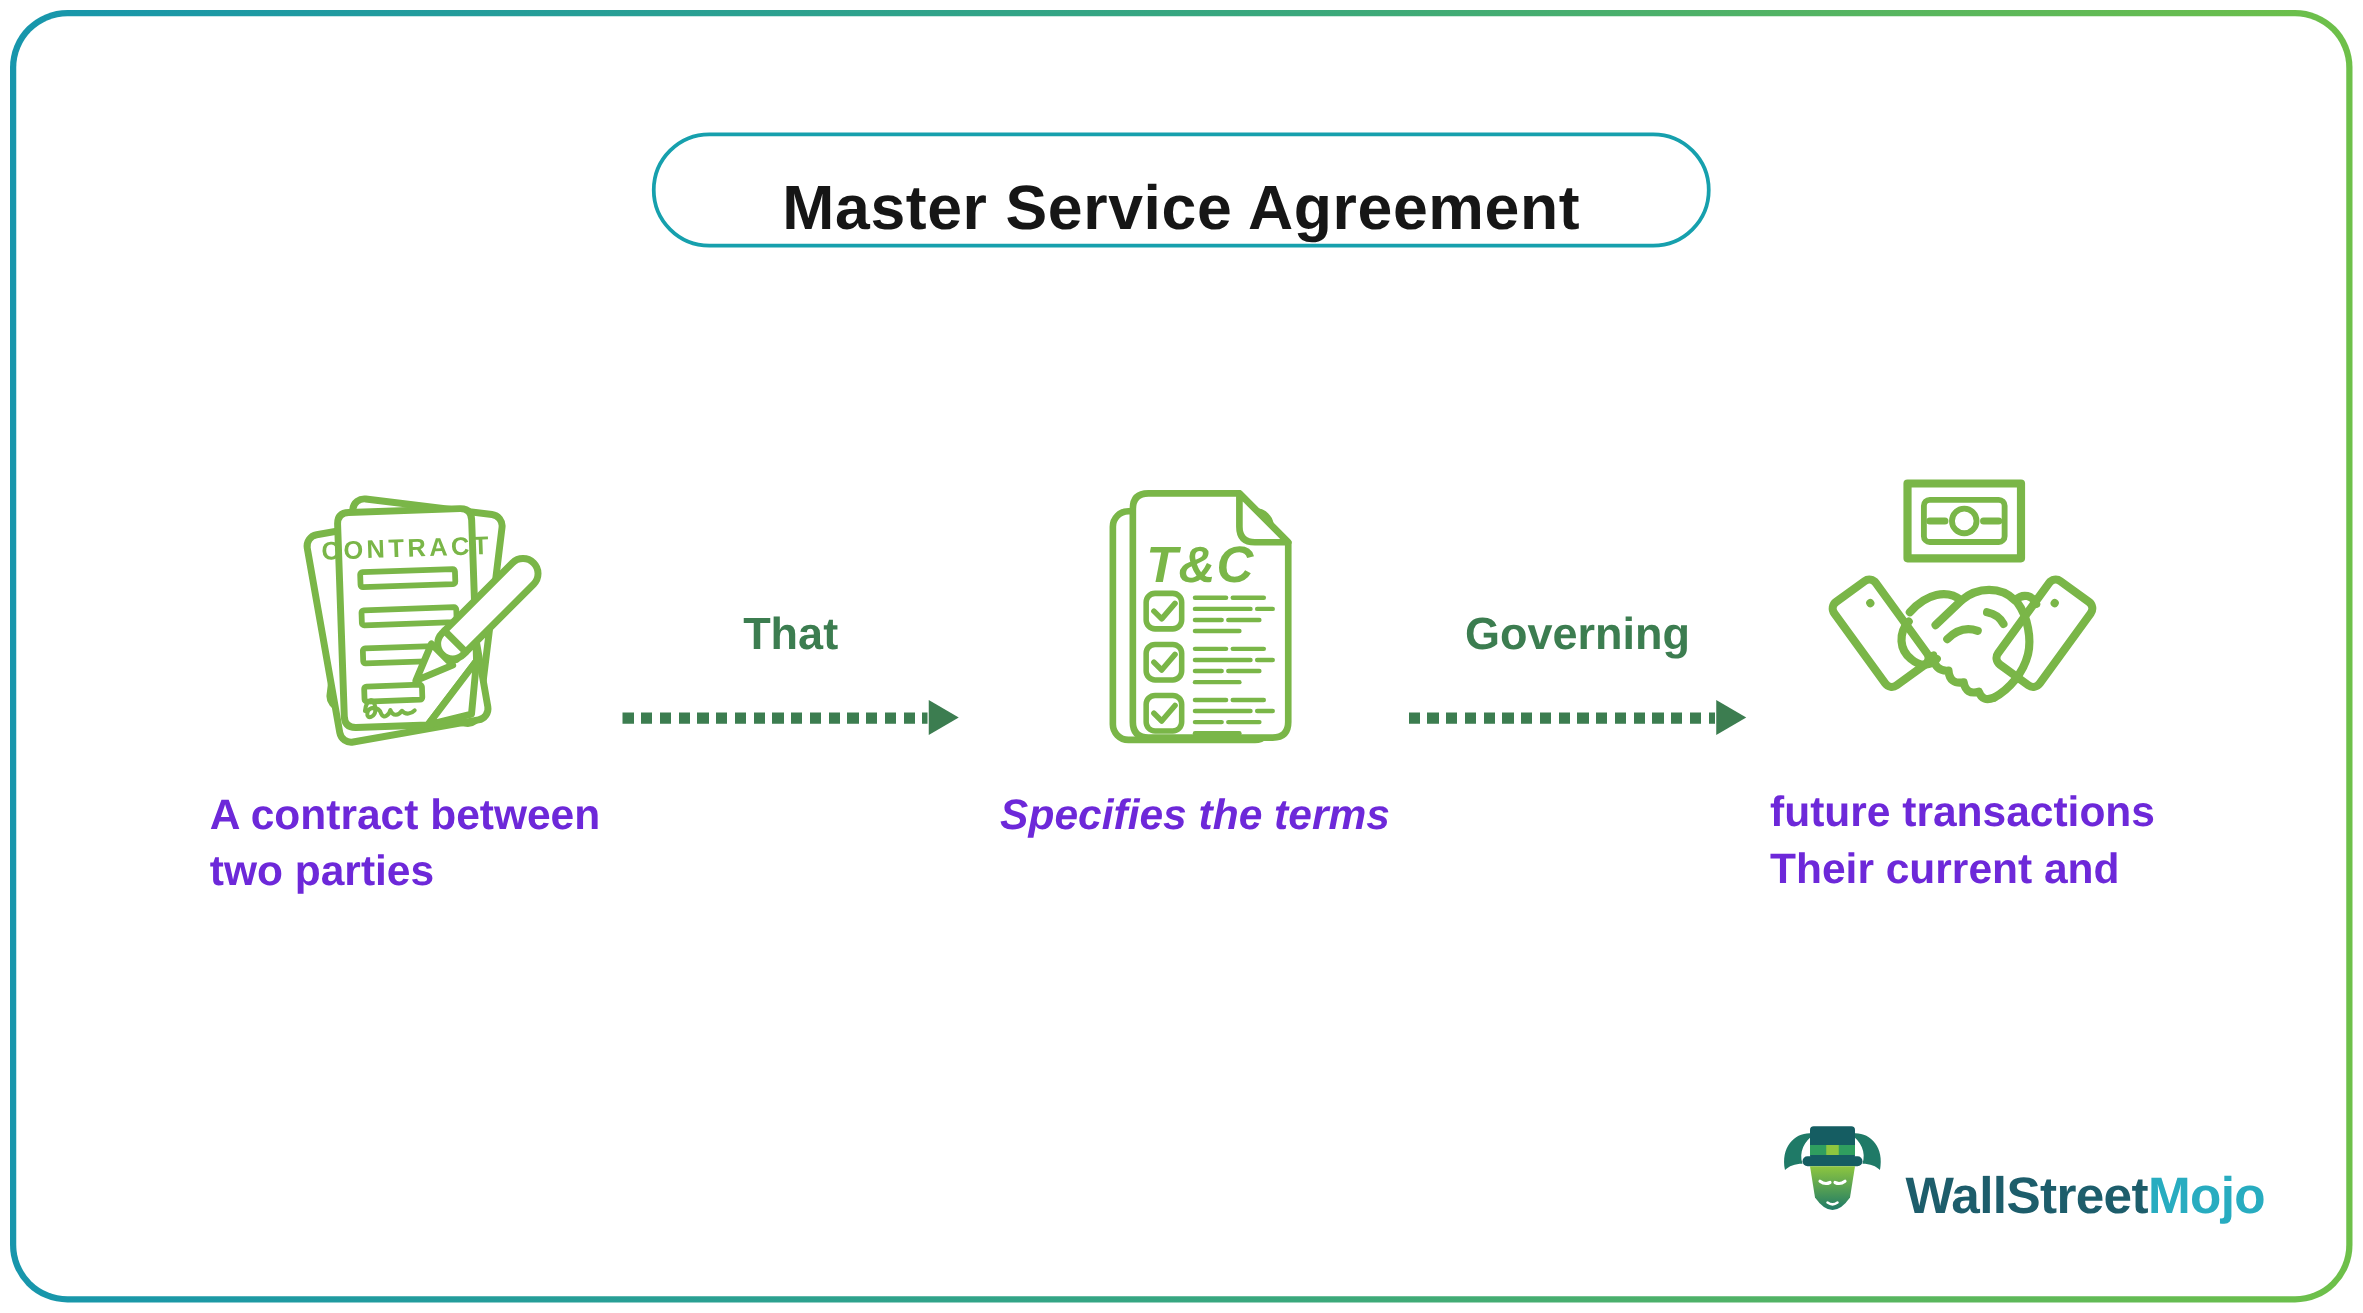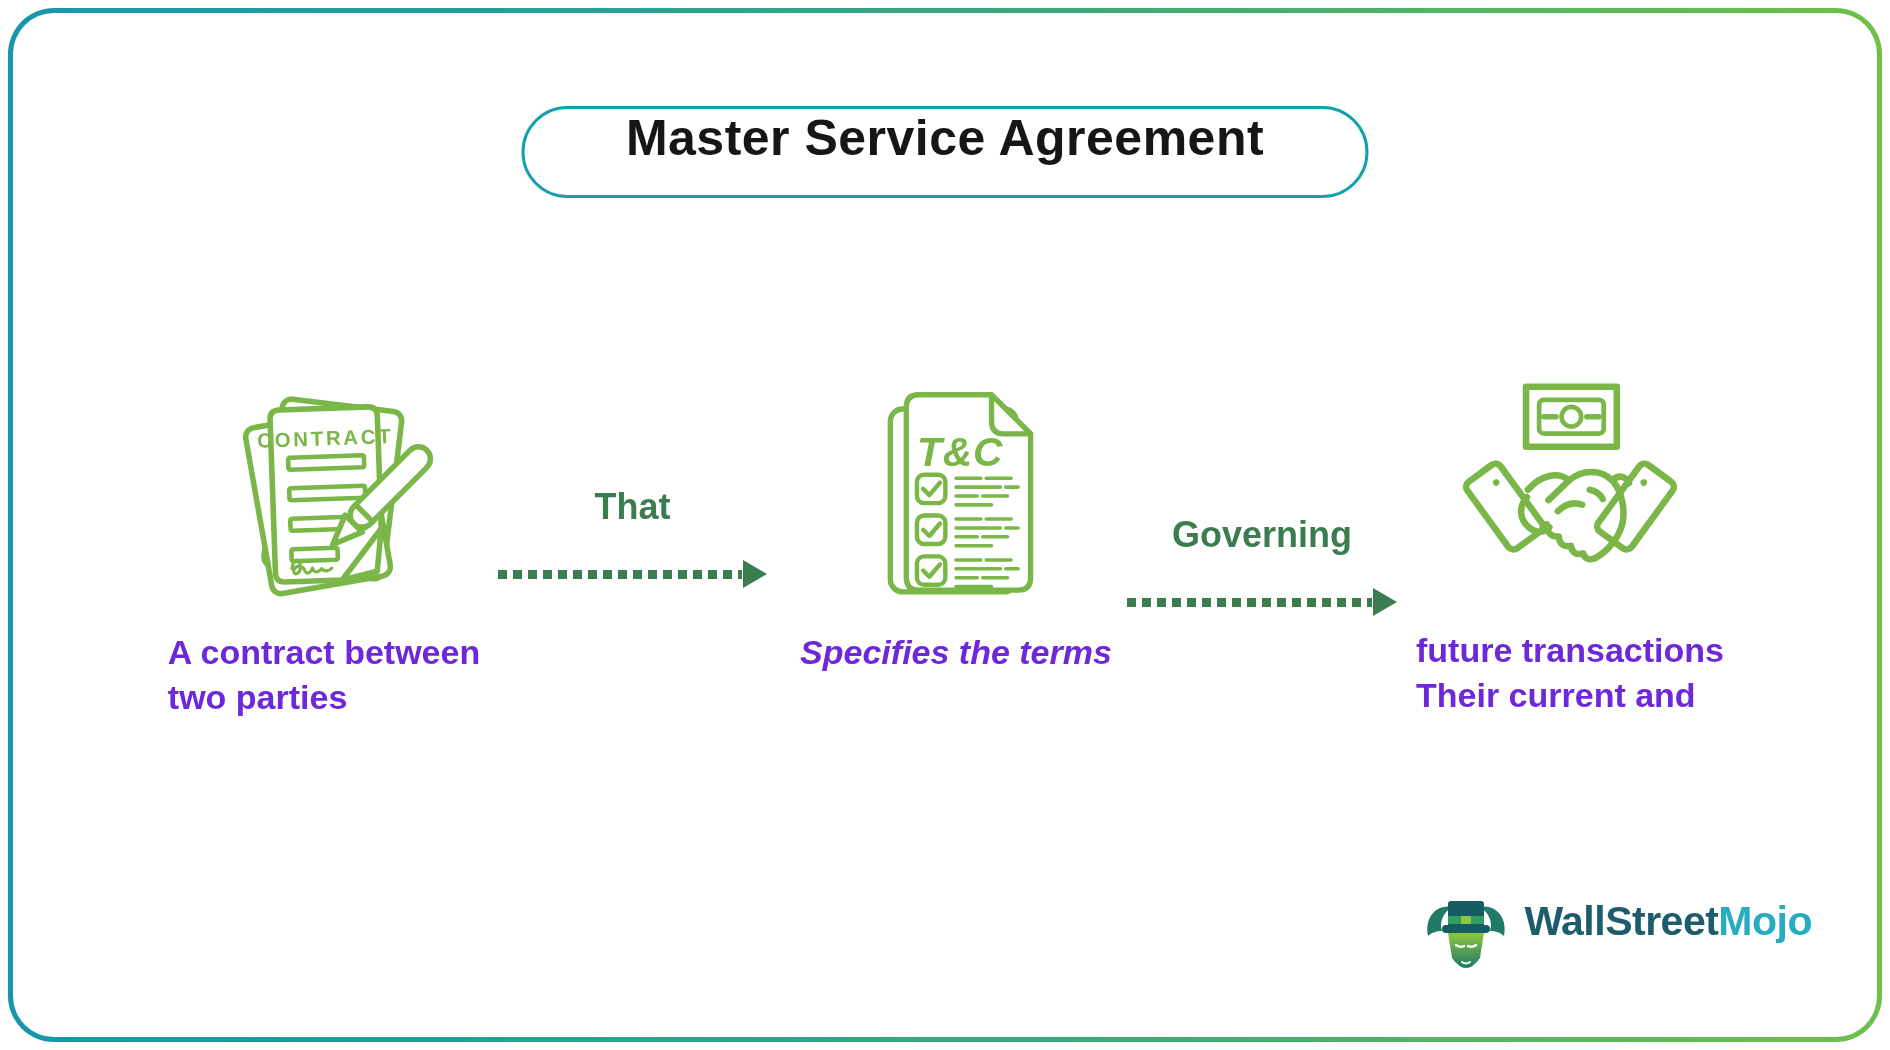--- a/index.html
+++ b/index.html
@@ -11,52 +11,52 @@
     position:absolute; inset:8px; border-radius:46px;
     background:linear-gradient(90deg, #1796ac 0%, #3aa87c 55%, #6ec049 100%);
   }
   .frame-inner {
     position:absolute; inset:5px; border-radius:41px; background:#ffffff;
   }
   .title-pill {
     position:absolute; top:106px; left:50%; transform:translateX(-50%);
     width:847px; height:92px; box-sizing:border-box;
     border:3px solid #16a0ad; border-radius:46px;
-    display:flex; align-items:flex-start; justify-content:center; background:#fff;
+    display:flex; align-items:flex-end; justify-content:center; background:#fff;
   }
   .title-text {
     margin:0; font-size:50px; font-weight:700; color:#161616; letter-spacing:0.5px;
     white-space:nowrap;
   }
   .step { position:absolute; width:420px; display:flex; flex-direction:column; align-items:center; }
   .step-1 { left:114px; top:372px; }
   .step-2 { left:746px; top:372px;font-style:italic; }
   .step-3 { left:1360px; top:370px; }
   .icon-box { height:232px; display:flex; align-items:center; justify-content:center; }
   .caption {
     margin-top:26px; font-size:34px; font-weight:700; color:#6d28d9;
     text-align:left; line-height:1.32;
   }
   .caption .line { display:block; }
   .connector { position:absolute; display:flex; flex-direction:column; align-items:center; }
   .connector-1 { left:498px; top:486px; width:269px; }
-  .connector-2 { left:1127px; top:486px; width:270px;margin-top:28px; }
+  .connector-2 { left:1127px; top:486px; width:270px; }
   .connector-label { font-size:36px; font-weight:700; color:#3c7d50; }
   .arrow-row { display:flex; align-items:center; width:100%; margin-top:32px; height:28px; }
   .dotted-line {
     flex:1; height:9px;
     background:repeating-linear-gradient(90deg, #3c7d50 0 9px, transparent 9px 15px);
   }
   .arrow-head {
     width:0; height:0; margin-left:1px;
     border-left:24px solid #3c7d50;
     border-top:14px solid transparent;
     border-bottom:14px solid transparent;
   }
-  .logo { position:absolute; right:78px; bottom:70px; display:flex; align-items:flex-start; gap:14px; }
+  .logo { position:absolute; right:78px; bottom:70px; display:flex; align-items:flex-end; gap:14px; }
   .logo-text { font-size:41px; font-weight:700; letter-spacing:-0.5px; white-space:nowrap; }
   .logo-primary { color:#1d5d6b; }
   .logo-secondary { color:#28acc0; }
   svg text { font-family:"Liberation Sans", sans-serif; }
 </style>
 </head>
 <body>
 
 <div class="frame">
   <div class="frame-inner"></div>

